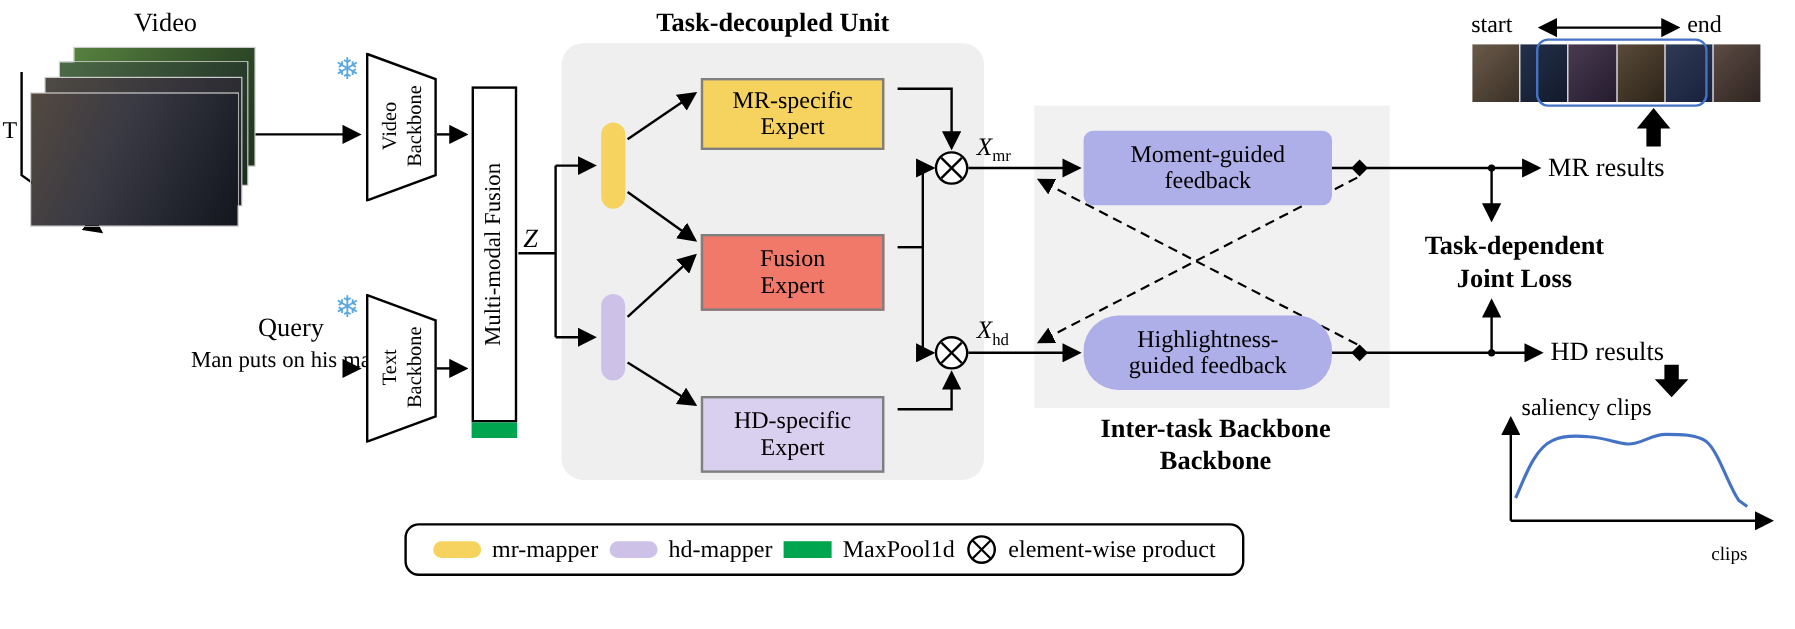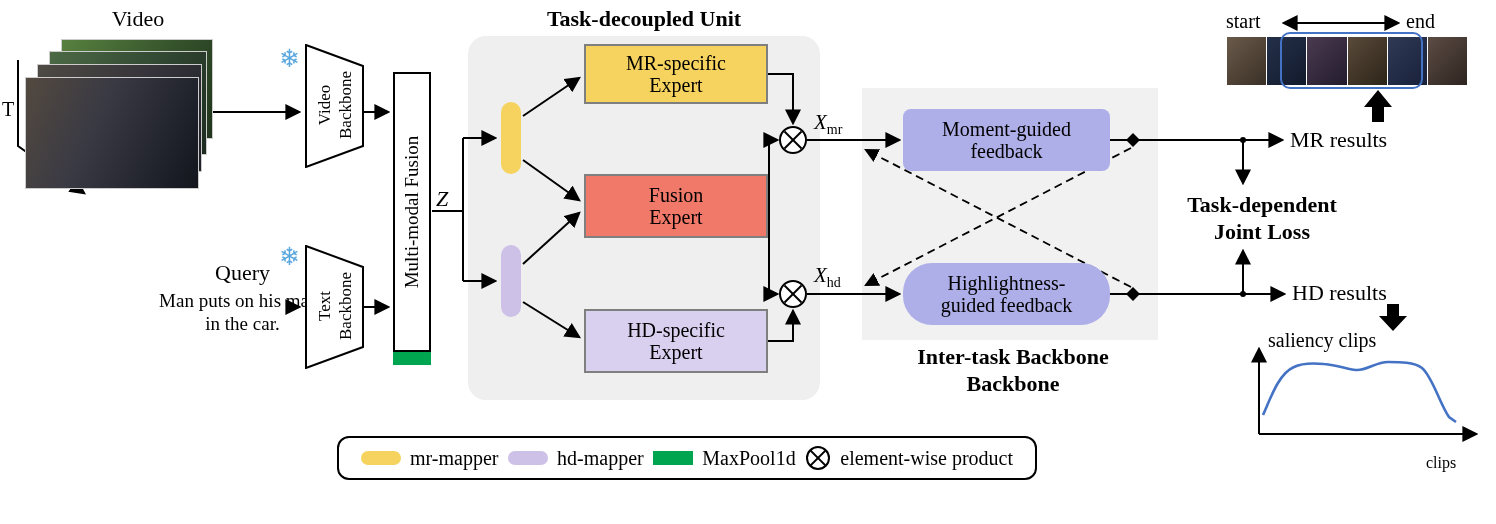--- a/index.html
+++ b/index.html
@@ -15,24 +15,24 @@
     overflow: hidden;
     text-decoration: underline;
   }
   .abs { position: absolute; }
   .ctr { text-align: center; }
   .lbl { font-size: 21px; color: #000; }
   .btitle { font-weight: bold; font-size: 22px; line-height: 1.22; color: #000; }
   .panel { background: #efefef; }
   .round-panel { border-radius: 18px; }
   .expert {
-    width: 184px;
+    width: 153px;
     border: 2px solid #7f7f7f;
     display: flex; flex-direction: column; justify-content: center; align-items: center;
-    font-size: 20px; line-height: 1.12; color: #000;
+    font-size: 20px; line-height: 1.12; color: #000; margin-top: 21px;
   }
   .fbbox {
     width: 207px; height: 62px;
     background: #aeaee8;
     border-radius: 8px;
     display: flex; flex-direction: column; justify-content: center; align-items: center;
     font-size: 20px; line-height: 1.12; color: #000;
   }
   .pill { width: 20px; height: 72px; border-radius: 10px; }
   .pill.mr { background: #f6d35f; }
@@ -142,21 +142,20 @@
     <div class="frame" style="left:62px; top:40px; width:150px; height:98px; background:linear-gradient(120deg,#57813f 0%,#33502a 60%,#20341c 100%);"></div>
     <div class="frame" style="left:50px; top:52px; width:156px; height:102px; background:linear-gradient(120deg,#4c6a46 0%,#2f4430 60%,#1d2b20 100%);"></div>
     <div class="frame" style="left:38px; top:65px; width:163px; height:106px; background:linear-gradient(120deg,#4e4a44 0%,#35333a 55%,#1f2128 100%);"></div>
     <div class="frame" style="left:26px; top:78px; width:172px; height:110px; background:linear-gradient(115deg,#53493f 0%,#3a3a44 40%,#22242e 75%,#14161e 100%);"></div>
   </div>
   <div class="abs lbl" style="left:2px; top:98px; font-size:20px;">T</div>
 
   <div class="abs ctr" style="left:150px; top:260px; width:185px;">
     <div class="lbl" style="font-size:22px;">Query</div>
     <div style="font-size:19px; line-height:1.22; margin-top:3px;">Man puts on his mask</div>
-    <div style="font-size:19px; line-height:1.22;">in the car.</div>
   </div>
 
   <span class="abs snow" style="left:279px; top:46px;">❄</span>
   <span class="abs snow" style="left:279px; top:244px;">❄</span>
 
   <svg class="abs" style="left:305px; top:44px;" width="60" height="124">
     <polygon points="1,1 58,22 58,102 1,123" fill="#ffffff" stroke="#000" stroke-width="2"></polygon>
   </svg>
   <div class="abs rot-90" style="left:274px; top:76px; width:122px; height:58px;">
     <div class="trap-label">Video</div>

